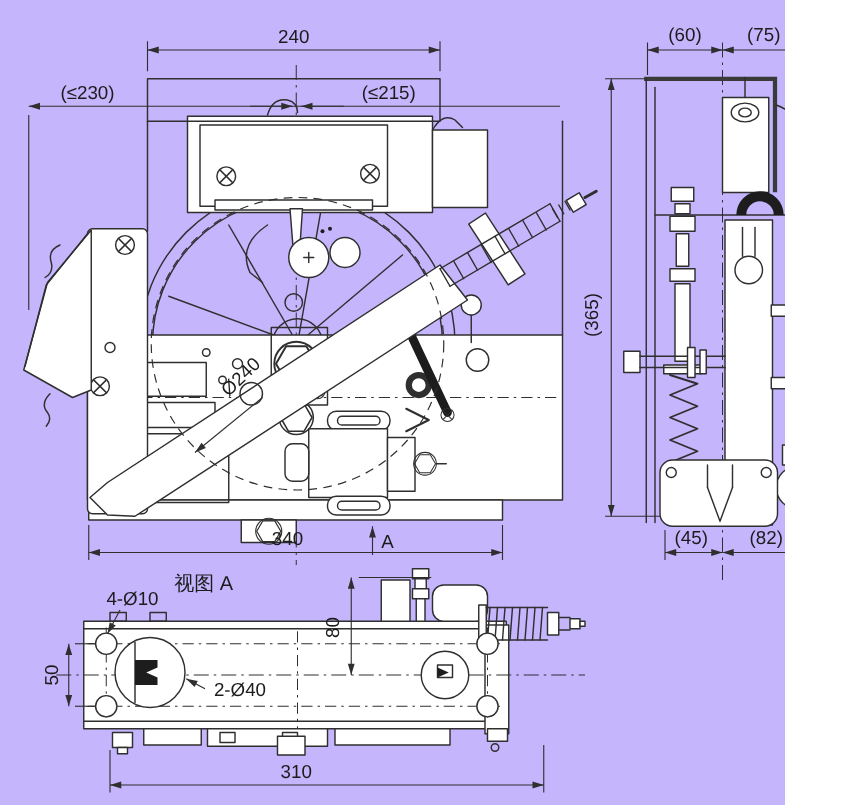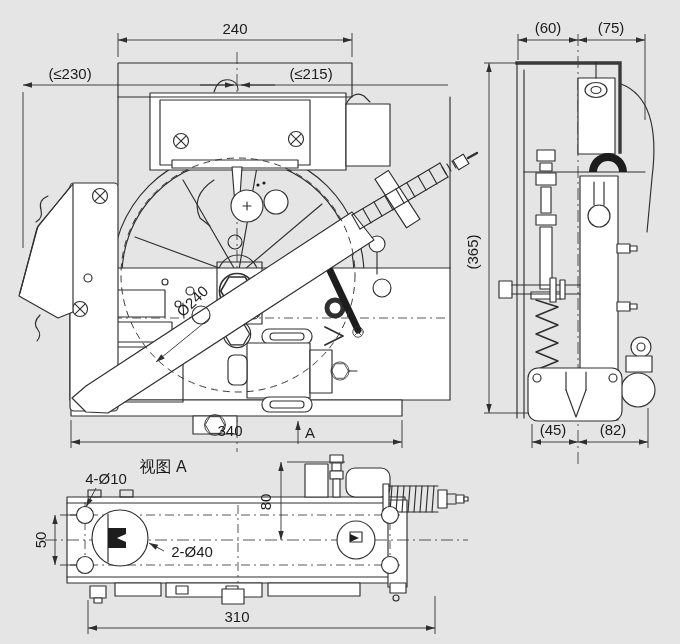--- a/index.html
+++ b/index.html
@@ -1,16 +1,16 @@
 <!DOCTYPE html>
 <html><head>
 <meta charset="utf-8">
 <style>
   html,body{margin:0;padding:0;background:#ffffff;}
-  .page{position:relative;width:680px;height:644px;background:#e5e5e5;overflow:hidden;}
+  .page{position:relative;width:628px;height:644px;background:#c4b5fd;overflow:hidden;}
   svg{display:block;}
   .ln{stroke:#2f2f2f;stroke-width:1.15;fill:none;stroke-linejoin:round;stroke-linecap:round;}
   .fw{stroke:#2f2f2f;stroke-width:1.15;fill:#ffffff;stroke-linejoin:round;}
   .thk{stroke:#3a3a3a;stroke-width:3.4;fill:none;stroke-linecap:square;}
   .dk{fill:#1d1d1d;stroke:none;}
   .dkl{stroke:#1d1d1d;stroke-width:7;fill:none;stroke-linecap:round;}
   .dim{stroke:#2f2f2f;stroke-width:0.9;fill:none;}
   .cl{stroke:#2f2f2f;stroke-width:0.8;fill:none;stroke-dasharray:12 4 2 4;}
   .pc{stroke:#2f2f2f;stroke-width:0.95;fill:none;stroke-dasharray:7 5;}
   .rowdash{stroke:#2f2f2f;stroke-width:0.8;fill:none;stroke-dasharray:9 4 2 4;}

